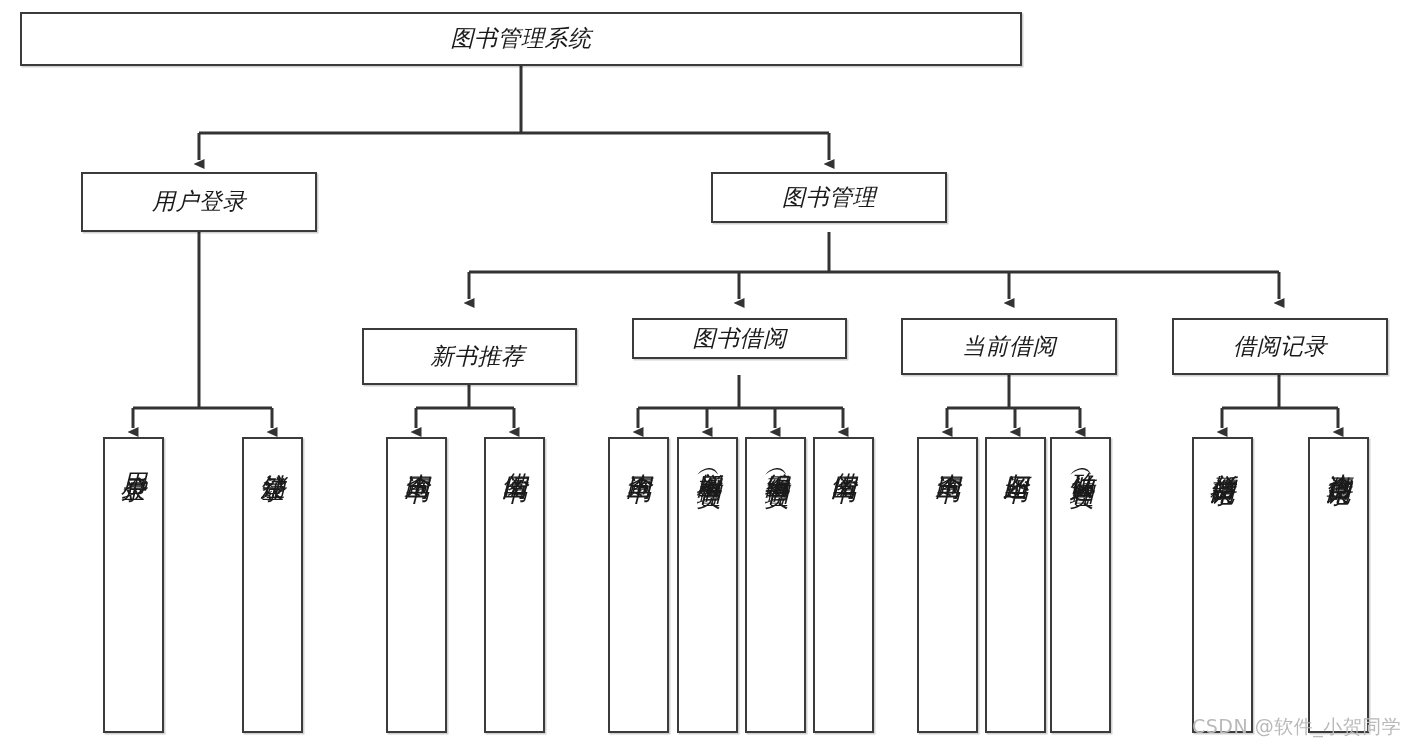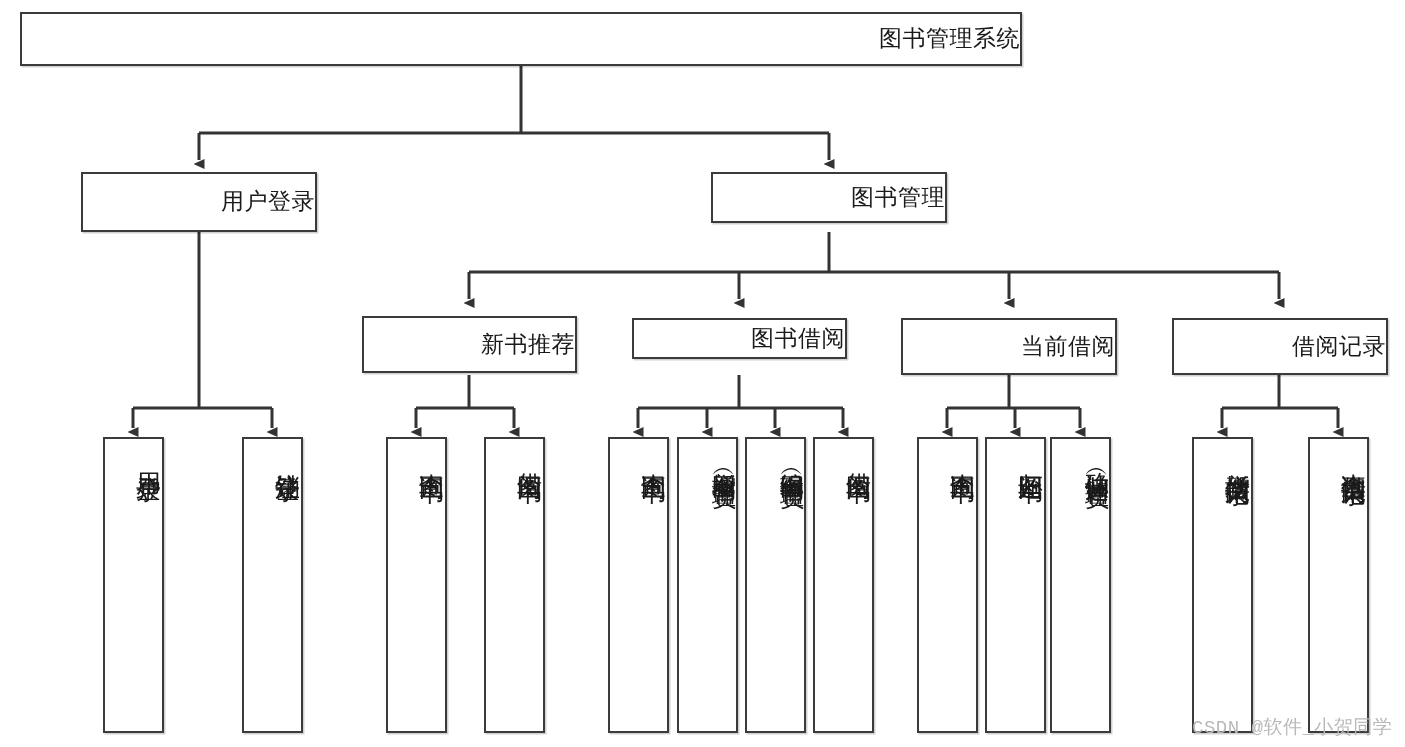--- a/index.html
+++ b/index.html
@@ -28,22 +28,23 @@
     height: 747px;
     pointer-events: none;
   }
   .node {
     position: absolute;
     box-sizing: border-box;
     background: #ffffff;
     border: 2.5px solid #3b3b3b;
     display: flex;
     align-items: center;
-    justify-content: flex-end;
+    justify-content: center;
     box-shadow: 1.5px 1.5px 0 rgba(0,0,0,0.18);
+    font-style: italic;
   }
   .node .label {
     color: #1a1a1a;
     text-align: center;
     line-height: 1.18;
     letter-spacing: 0.5px;
     white-space: nowrap;
   }
   .node.horiz .label {
     font-size: 23px;
@@ -134,21 +135,21 @@
     <span class="label">图书管理系统</span>
   </div>
 
   <div class="node horiz" style="left:81px; top:172px; width:236px; height:60px;">
     <span class="label">用户登录</span>
   </div>
   <div class="node horiz" style="left:711px; top:172px; width:236px; height:51px;">
     <span class="label">图书管理</span>
   </div>
 
-  <div class="node horiz" style="left:362px; top:316px; width:215px; height:57px;padding-left:16px;">
+  <div class="node horiz" style="left:362px; top:328px; width:215px; height:57px;padding-left:16px;">
     <span class="label">新书推荐</span>
   </div>
   <div class="node horiz" style="left:632px; top:318px; width:215px; height:41px;">
     <span class="label">图书借阅</span>
   </div>
   <div class="node horiz" style="left:901px; top:318px; width:216px; height:57px;">
     <span class="label">当前借阅</span>
   </div>
   <div class="node horiz" style="left:1172px; top:318px; width:216px; height:57px;">
     <span class="label">借阅记录</span>
@@ -191,15 +192,15 @@
     <span class="label">确认归还（管理员）</span>
   </div>
 
   <div class="node vert" style="left:1192px; top:437px; width:61px; height:296px;">
     <span class="label">新增借阅记录</span>
   </div>
   <div class="node vert" style="left:1308px; top:437px; width:61px; height:296px;">
     <span class="label">查询借阅记录</span>
   </div>
 
-  <div class="watermark" style="left:1192px; top:714px;font-family:Liberation Mono, monospace;">CSDN @软件_小贺同学</div>
+  <div class="watermark" style="left:1192px; top:714px;">CSDN @软件_小贺同学</div>
 
 </div>
 
 </body></html>

